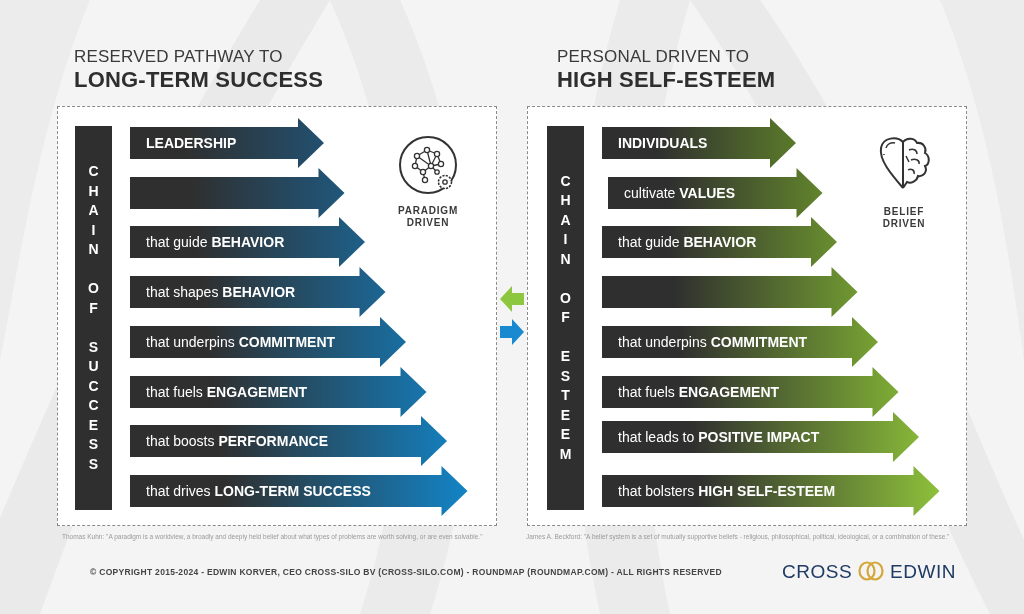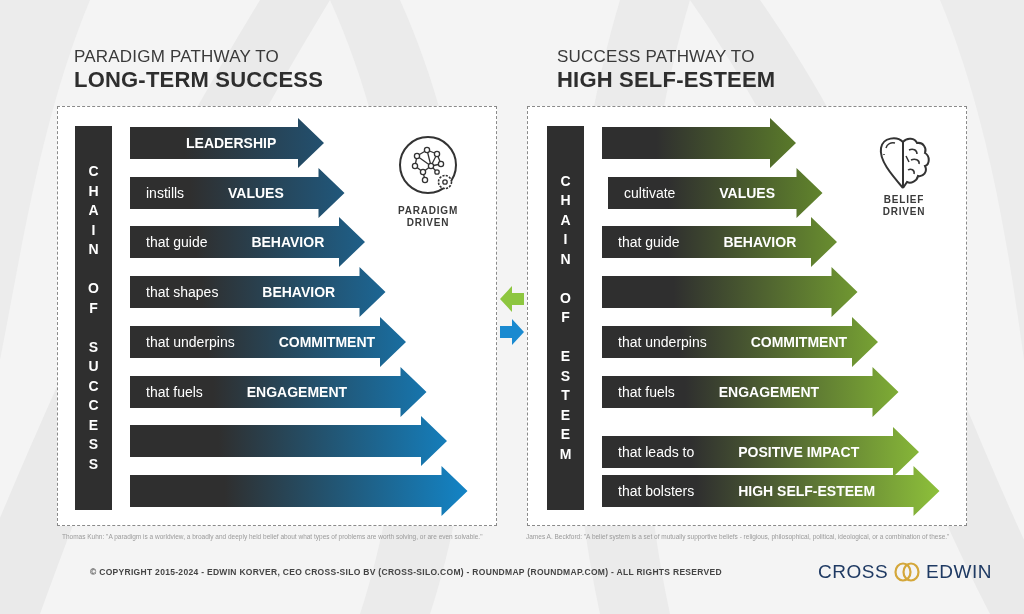--- a/index.html
+++ b/index.html
@@ -38,63 +38,63 @@
     height: 19.5px; text-align: center;
   }
   .arrow {
     position: absolute; height: 50px;
   }
   .arrow svg { position: absolute; left: 0; top: 0; }
   .arrow .label {
     position: absolute; left: 16px; top: 0; height: 50px; line-height: 50px;
     color: #fff; font-size: 14px; white-space: nowrap; z-index: 1;
   }
-  .arrow .label b { font-weight: bold; margin-left: 40px; }
+  .arrow .label b { font-weight: bold; }
 
   .icon-block { position: absolute; text-align: center; }
   .icon-block .caption {
     font-size: 10px; font-weight: bold; letter-spacing: 0.8px; color: #3a3a3a; line-height: 12px;
   }
 
   .quote {
     position: absolute; z-index: 2; font-size: 6.5px; color: #9a9a9a; white-space: nowrap;
     font-family: "Liberation Sans", sans-serif;
   }
   .footer-copy {
     position: absolute; z-index: 2; left: 90px; top: 567px;
     font-size: 8.5px; font-weight: bold; color: #444; letter-spacing: 0.3px; white-space: nowrap;
   }
   .logo {
-    position: absolute; z-index: 2; left: 782px; top: 561px; display: flex; align-items: center;
-    font-size: 19px; color: #1f3a63; letter-spacing: 0.5px; margin-left: 36px;
+    position: absolute; z-index: 2; left: 782px; top: 561px; display: flex; 
+    font-size: 19px; color: #1f3a63; letter-spacing: 0.5px;
   }
   .logo .rings { margin: 0 4px; }
   .swap { position: absolute; z-index: 3; }
 </style>
 </head>
 <body>
 
 <div class="bg-deco">
   <svg viewBox="0 0 1024 614" preserveAspectRatio="none">
     <path d="M-40,614 C40,420 120,230 260,0 L330,0 C190,230 110,420 40,614 Z" fill="#eaeaea"></path>
     <path d="M360,614 C420,430 420,200 330,0 L400,0 C490,200 490,430 430,614 Z" fill="#ebebeb"></path>
     <path d="M600,614 C560,430 560,200 620,0 L690,0 C630,200 630,430 670,614 Z" fill="#ebebeb"></path>
     <path d="M760,0 C900,200 960,420 1060,614 L990,614 C890,420 830,200 690,0 Z" fill="#eaeaea"></path>
     <path d="M0,0 L90,0 C40,120 20,260 0,360 Z" fill="#ececec"></path>
     <path d="M1024,0 L940,0 C990,120 1010,260 1024,360 Z" fill="#ececec"></path>
   </svg>
 </div>
 
 <div class="panel-heading" style="left:74px; top:47px;">
-  <div class="sub">PARADIGM PATHWAY TO</div>
+  <div class="sub">RESERVED PATHWAY TO</div>
   <div class="main">LONG-TERM SUCCESS</div>
 </div>
 
 <div class="panel-heading" style="left:557px; top:47px;">
-  <div class="sub">SUCCESS PATHWAY TO</div>
+  <div class="sub">PERSONAL DRIVEN TO</div>
   <div class="main">HIGH SELF-ESTEEM</div>
 </div>
 
 <div class="panel" style="left:57px; top:106px; width:440px; height:420px;">
   <div class="chain-bar" style="left:17px; top:19px; width:37px; height:384px;" id="left-chain">
       <span>C</span>
       <span>H</span>
       <span>A</span>
       <span>I</span>
       <span>N</span>
@@ -128,21 +128,20 @@
         <svg width="214.5" height="50" viewBox="0 0 214.5 50">
           <defs>
             <linearGradient id="left_panel-g1" x1="0" x2="1" y1="0" y2="0">
               <stop offset="0" stop-color="#2f2f2f"></stop>
               <stop offset="0.28" stop-color="#2f2f2f"></stop>
               <stop offset="1" stop-color="rgb(32,87,123)"></stop>
             </linearGradient>
           </defs>
           <polygon points="0,9 188.5,9 188.5,0 214.5,25 188.5,50 188.5,41 0,41" fill="url(#left_panel-g1)"></polygon>
         </svg>
-        <div class="label"><span>instills </span><b>VALUES</b></div>
       </div>
       <div class="arrow" style="left: 72px; top: 110.4px; width: 235px;">
         <svg width="235" height="50" viewBox="0 0 235 50">
           <defs>
             <linearGradient id="left_panel-g2" x1="0" x2="1" y1="0" y2="0">
               <stop offset="0" stop-color="#2f2f2f"></stop>
               <stop offset="0.28" stop-color="#2f2f2f"></stop>
               <stop offset="1" stop-color="rgb(30,95,136)"></stop>
             </linearGradient>
           </defs>
@@ -193,32 +192,34 @@
         <svg width="317" height="50" viewBox="0 0 317 50">
           <defs>
             <linearGradient id="left_panel-g6" x1="0" x2="1" y1="0" y2="0">
               <stop offset="0" stop-color="#2f2f2f"></stop>
               <stop offset="0.28" stop-color="#2f2f2f"></stop>
               <stop offset="1" stop-color="rgb(21,125,186)"></stop>
             </linearGradient>
           </defs>
           <polygon points="0,9 291,9 291,0 317,25 291,50 291,41 0,41" fill="url(#left_panel-g6)"></polygon>
         </svg>
+        <div class="label"><span>that boosts </span><b>PERFORMANCE</b></div>
       </div>
       <div class="arrow" style="left: 72px; top: 358.9px; width: 337.5px;">
         <svg width="337.5" height="50" viewBox="0 0 337.5 50">
           <defs>
             <linearGradient id="left_panel-g7" x1="0" x2="1" y1="0" y2="0">
               <stop offset="0" stop-color="#2f2f2f"></stop>
               <stop offset="0.28" stop-color="#2f2f2f"></stop>
               <stop offset="1" stop-color="rgb(19,132,198)"></stop>
             </linearGradient>
           </defs>
           <polygon points="0,9 311.5,9 311.5,0 337.5,25 311.5,50 311.5,41 0,41" fill="url(#left_panel-g7)"></polygon>
         </svg>
+        <div class="label"><span>that drives </span><b>LONG-TERM SUCCESS</b></div>
       </div>
     </div>
   <div class="icon-block" style="left:330px; top:27px; width:80px;">
     <svg width="62" height="62" viewBox="0 0 62 62" style="display:block;margin:0 auto;">
       <circle cx="31" cy="31" r="28" fill="none" stroke="#333" stroke-width="2"></circle>
       <g stroke="#333" stroke-width="1.3" fill="#fff">
         <line x1="20" y1="22" x2="30" y2="16"></line>
           <line x1="30" y1="16" x2="40" y2="20"></line>
         <line x1="40" y1="20" x2="44" y2="30"></line>
           <line x1="20" y1="22" x2="18" y2="32"></line>
@@ -273,20 +274,21 @@
         <svg width="194" height="50" viewBox="0 0 194 50">
           <defs>
             <linearGradient id="right_panel-g0" x1="0" x2="1" y1="0" y2="0">
               <stop offset="0" stop-color="#2f2f2f"></stop>
               <stop offset="0.28" stop-color="#2f2f2f"></stop>
               <stop offset="1" stop-color="rgb(90,122,42)"></stop>
             </linearGradient>
           </defs>
           <polygon points="0,9 168,9 168,0 194,25 168,50 168,41 0,41" fill="url(#right_panel-g0)"></polygon>
         </svg>
+        <div class="label"><span></span><b>INDIVIDUALS</b></div>
       </div>
       <div class="arrow" style="left: 80px; top: 60.7px; width: 214.5px;">
         <svg width="214.5" height="50" viewBox="0 0 214.5 50">
           <defs>
             <linearGradient id="right_panel-g1" x1="0" x2="1" y1="0" y2="0">
               <stop offset="0" stop-color="#2f2f2f"></stop>
               <stop offset="0.28" stop-color="#2f2f2f"></stop>
               <stop offset="1" stop-color="rgb(97,132,44)"></stop>
             </linearGradient>
           </defs>
@@ -338,21 +340,21 @@
             <linearGradient id="right_panel-g5" x1="0" x2="1" y1="0" y2="0">
               <stop offset="0" stop-color="#2f2f2f"></stop>
               <stop offset="0.28" stop-color="#2f2f2f"></stop>
               <stop offset="1" stop-color="rgb(126,172,53)"></stop>
             </linearGradient>
           </defs>
           <polygon points="0,9 270.5,9 270.5,0 296.5,25 270.5,50 270.5,41 0,41" fill="url(#right_panel-g5)"></polygon>
         </svg>
         <div class="label"><span>that fuels </span><b>ENGAGEMENT</b></div>
       </div>
-      <div class="arrow" style="left: 74px; top: 320px; width: 317px; padding-left: 33px;">
+      <div class="arrow" style="left: 74px; top: 305px; width: 317px; padding-left: 33px;">
         <svg width="317" height="50" viewBox="0 0 317 50">
           <defs>
             <linearGradient id="right_panel-g6" x1="0" x2="1" y1="0" y2="0">
               <stop offset="0" stop-color="#2f2f2f"></stop>
               <stop offset="0.28" stop-color="#2f2f2f"></stop>
               <stop offset="1" stop-color="rgb(134,182,56)"></stop>
             </linearGradient>
           </defs>
           <polygon points="0,9 291,9 291,0 317,25 291,50 291,41 0,41" fill="url(#right_panel-g6)"></polygon>
         </svg>
@@ -374,21 +376,21 @@
     </div>
   <div class="icon-block" style="left:336px; top:27px; width:80px;">
     <svg width="62" height="60" viewBox="0 0 62 60" style="display:block;margin:0 auto;">
       <path d="M30,8 C24,2 10,3 8,14 C6,26 18,40 30,54" fill="none" stroke="#333" stroke-width="2"></path>
       <path d="M13,14 C14,10 18,8 22,9" fill="none" stroke="#333" stroke-width="1.5"></path>
       <line x1="11" y1="20" x2="11" y2="21" stroke="#333" stroke-width="1.5"></line>
       <line x1="30" y1="8" x2="30" y2="54" stroke="#333" stroke-width="2"></line>
       <path d="M30,8 C34,3 42,4 44,9 C50,8 54,14 52,19 C57,22 57,30 52,32 C55,38 50,43 45,42 C44,47 38,50 34,48 L30,54" fill="none" stroke="#333" stroke-width="2"></path>
       <path d="M36,16 C40,14 44,16 44,20 M38,26 C42,24 47,26 46,30 M35,36 C38,34 42,36 41,40 M33,22 L36,28" fill="none" stroke="#333" stroke-width="1.5"></path>
     </svg>
-    <div class="caption" style="">BELIEF</div>
+    <div class="caption" style="margin-top:12px;">BELIEF</div>
     <div class="caption">DRIVEN</div>
   </div>
 </div>
 
 <div class="swap" style="left:498px; top:283px;">
   <svg width="28" height="70" viewBox="0 0 28 70">
     <polygon points="2,16 14,3 14,10 26,10 26,22 14,22 14,29" fill="#8dc63f"></polygon>
     <polygon points="26,49 14,36 14,43 2,43 2,55 14,55 14,62" fill="#1a8ad0"></polygon>
   </svg>
 </div>

